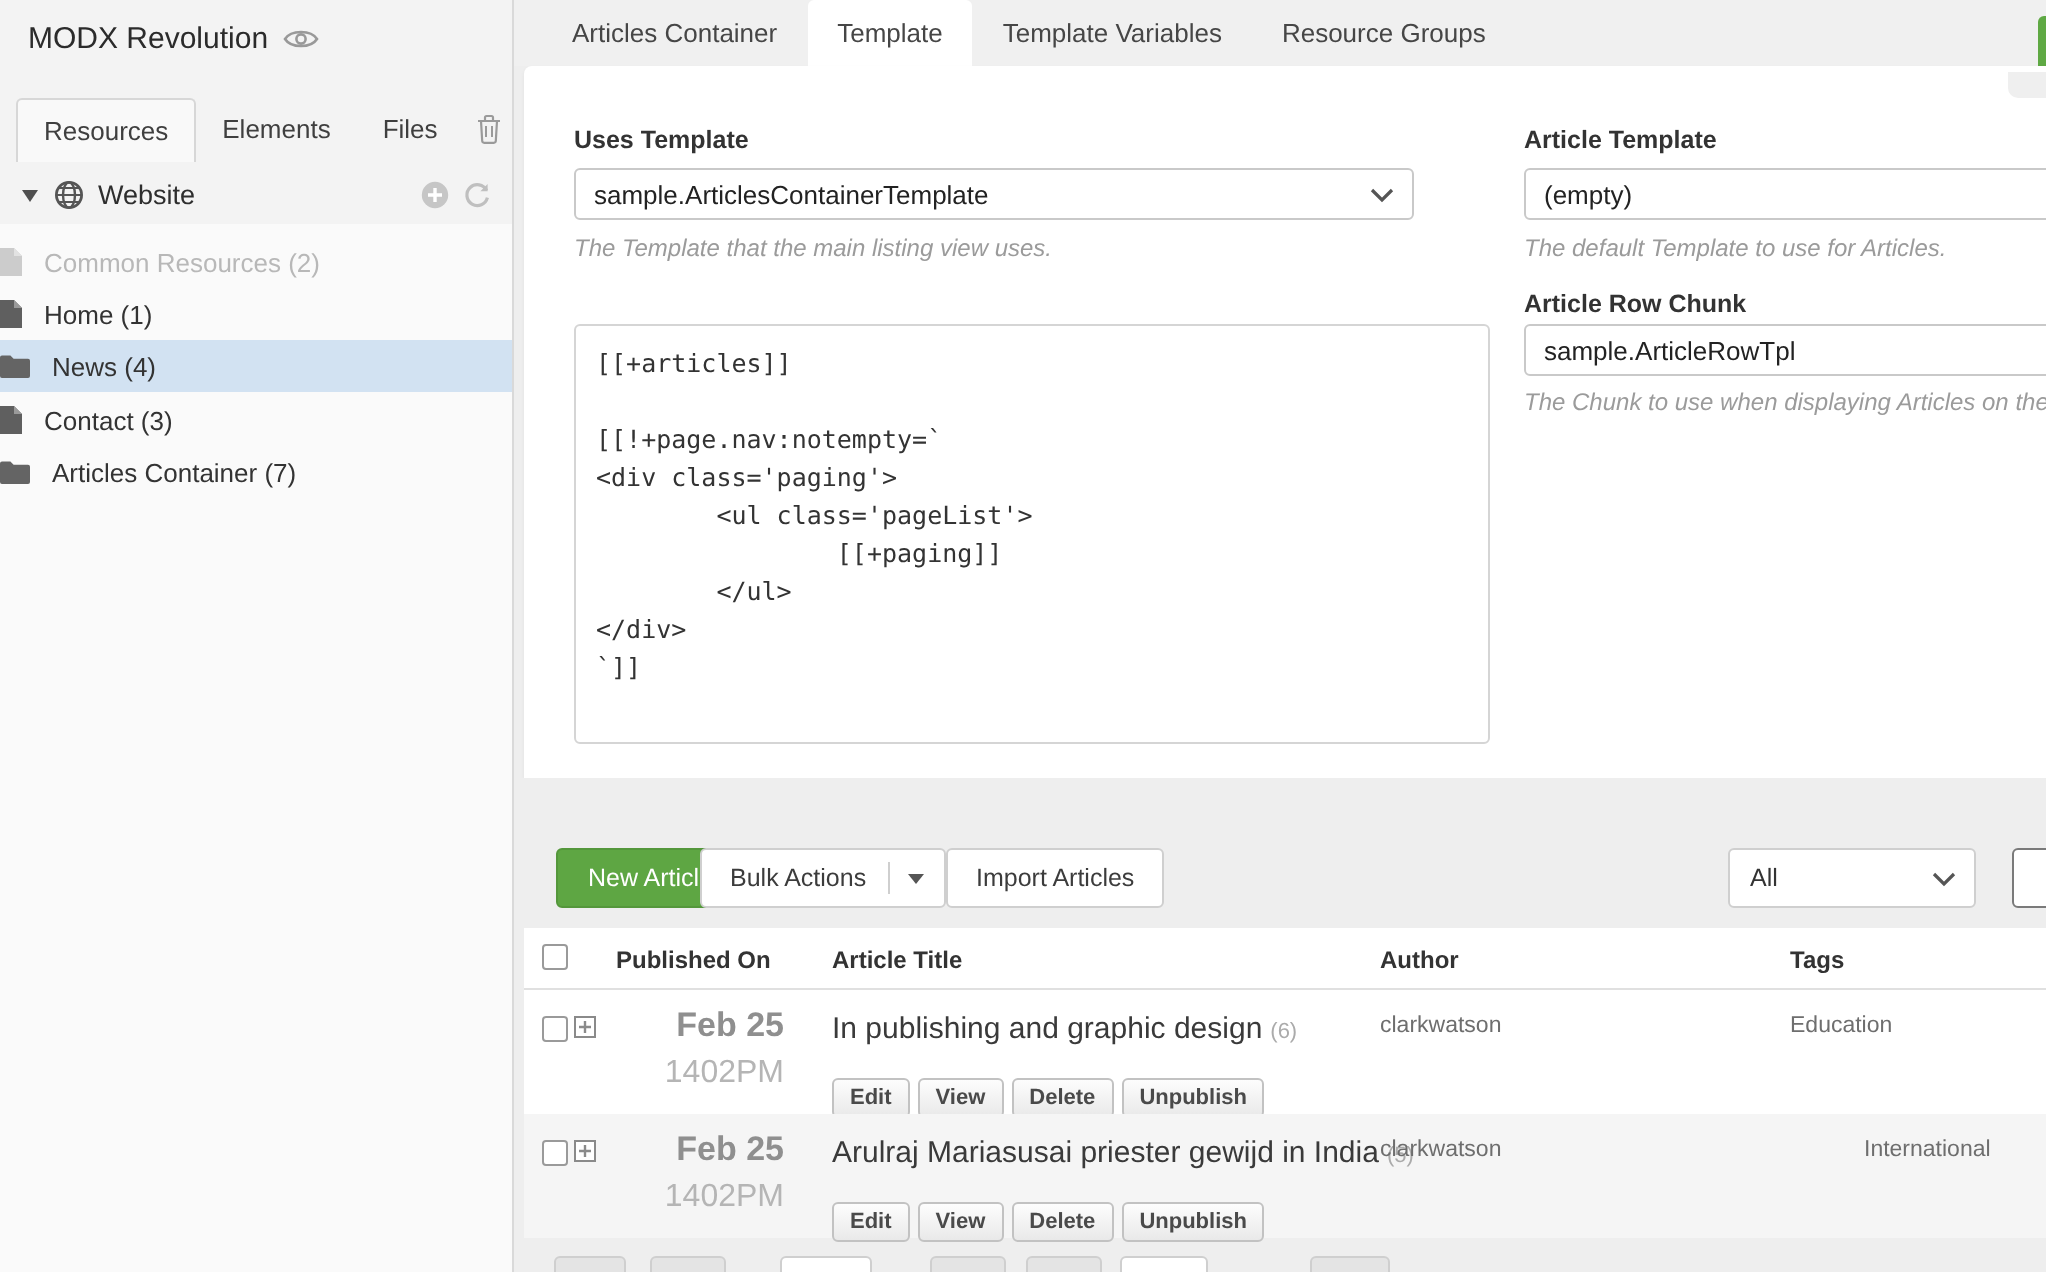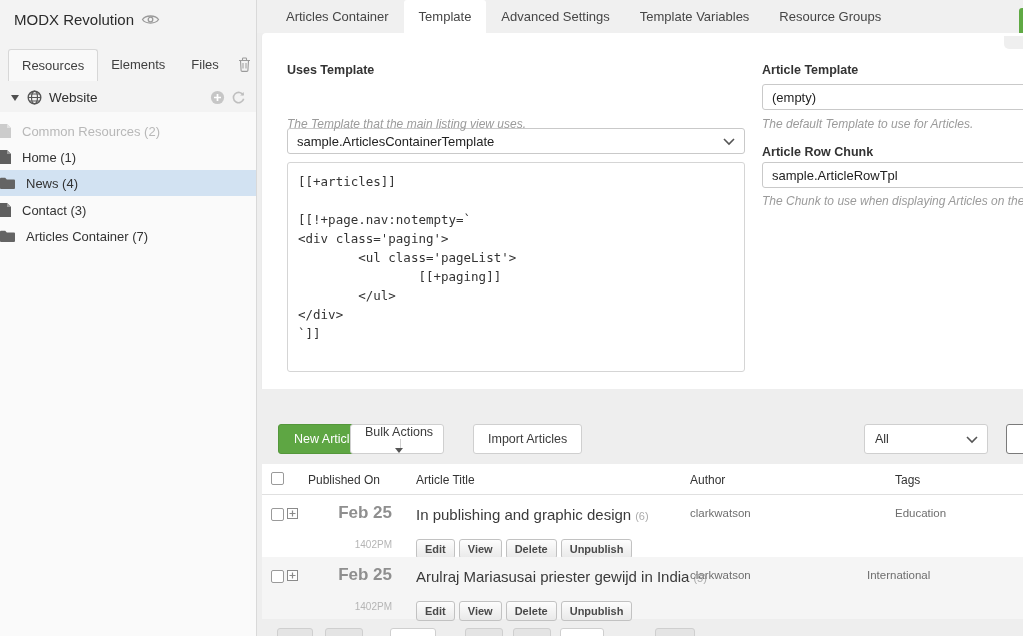--- a/index.html
+++ b/index.html
@@ -47,27 +47,27 @@
   .btn-green { background:#5ea643; color:#fff; border:1px solid #54973b; padding:0 15px; }
   .btn-white { background:#fff; color:#3c3c3c; border:1px solid #cfcfcf; padding:0 14px; }
   .split-sep { width:1px; height:16px; background:#cfcfcf; margin:0 9px 0 11px; }
   .caret-sm { width:0; height:0; border-left:4px solid transparent; border-right:4px solid transparent; border-top:5px solid #555; }
   .filter-select { position:absolute; left:607px; top:35px; width:124px; height:30px; background:#fff; border:1px solid #cfcfcf; border-radius:3px; font-size:12.5px; color:#333; display:flex; align-items:center; padding:0 10px; }
   .filter-select .sel-chev { top:11px; }
   .cut-input { position:absolute; left:749px; top:35px; width:40px; height:30px; background:#fff; border:1px solid #7a7a7a; border-radius:3px; }
 
   .grid { position:absolute; left:5px; top:75px; width:761px; height:155px; background:#fff; }
   .g-header { position:absolute; left:0; top:0; width:100%; height:31px; border-bottom:1px solid #e0e0e0; }
-  .g-col { position:absolute; top:9px; font-size:12px; font-weight:normal; color:#333; }
+  .g-col { position:absolute; top:9px; font-size:12px; font-weight:bold; color:#333; }
   .g-row { position:absolute; left:0; width:100%; height:62px; }
   .g-row.alt { background:#f5f5f5; }
   .checkbox { position:absolute; width:13px; height:13px; background:#fff; border:1px solid #9a9a9a; border-radius:2px; }
   .g-date { position:absolute; left:60px; top:8px; width:70px; text-align:right; }
   .g-date .d { font-size:17px; font-weight:bold; color:#8f8f8f; }
-  .g-date .t { font-size:10px; color:#b5b5b5; margin-top:16px; }
+  .g-date .t { font-size:16px; color:#b5b5b5; margin-top:5px; }
   .g-title { position:absolute; left:154px; top:11px; font-size:15px; color:#3a3a3a; white-space:nowrap; }
   .g-count { font-size:11px; color:#ababab; margin-left:4px; font-weight:normal; }
   .g-actions { position:absolute; left:154px; top:44px; display:flex; gap:4px;align-items:center; }
   .g-btn { background:linear-gradient(#fdfdfd,#e9e9e9); border:1px solid #c2c2c2; border-radius:3px; font-size:11px; font-weight:bold; color:#4a4a4a; padding:3px 8px; cursor:default; }
   .g-meta { position:absolute; top:12px; font-size:11.5px; color:#6e6e6e; }
   .pag-stub { position:absolute; top:239px; height:24px; border:1px solid #cfcfcf; border-radius:3px; background:#e4e4e4; }
   .pag-stub.white { background:#fff; }
 
   svg { display:block; }
 </style>
@@ -168,31 +168,30 @@
             </svg>
           </span>
         <span class="lbl">Articles Container (7)</span>
       </div>
     </div>
   </div>
 
   <div class="tabbar">
     <div class="m-tab">Articles Container</div>
     <div class="m-tab active">Template</div>
-    <div class="m-tab">Advanced Settings</div>
     <div class="m-tab">Template Variables</div>
     <div class="m-tab">Resource Groups</div>
   </div>
   <div class="green-sliver"></div>
 
   <div class="panel">
     <div class="corner-tab"></div>
 
     <div class="f-label" style="left:25px; top:30px;">Uses Template</div>
-    <div class="f-select" style="left:25px; top:51px; width:458px;margin-top:44px;">
+    <div class="f-select" style="left:25px; top:51px; width:420px;">
       <span>sample.ArticlesContainerTemplate</span>
       <span class="sel-chev">
           <svg width="12" height="8" viewBox="0 0 12 8">
             <path d="M1 1 l5 5 5-5" fill="none" stroke="#555" stroke-width="1.6"></path>
           </svg>
         </span>
     </div>
     <div class="f-help" style="left:25px; top:84px;">The Template that the main listing view uses.</div>
 
     <div class="f-label" style="left:25px; top:112px;margin-top:19px;">Content</div>
@@ -215,21 +214,21 @@
     <div class="f-label" style="left:500px; top:112px;">Article Row Chunk</div>
     <div class="f-input" style="left:500px; top:129px; width:330px;">
       <span>sample.ArticleRowTpl</span>
     </div>
     <div class="f-help" style="left:500px; top:161px; white-space:nowrap;">The Chunk to use when displaying Articles on the front page</div>
   </div>
 
   <div class="lower">
 
     <div class="btn btn-green" style="left:21px; top:35px;">New Article</div>
-    <div class="btn btn-white" style="left:93px; top:35px; padding-right:10px;flex-direction:column;">
+    <div class="btn btn-white" style="left:93px; top:35px; padding-right:10px;">
       <span>Bulk Actions</span>
       <span class="split-sep"></span>
       <span class="caret-sm"></span>
     </div>
     <div class="btn btn-white" style="left:216px; top:35px;">Import Articles</div>
 
     <div class="filter-select">
       <span>All</span>
       <span class="sel-chev">
           <svg width="12" height="8" viewBox="0 0 12 8">
@@ -284,21 +283,21 @@
           <div class="t">1402PM</div>
         </span>
         <span class="g-title"><span>Arulraj Mariasusai priester gewijd in India</span><span class="g-count">(5)</span></span>
         <span class="g-actions">
           <button class="g-btn">Edit</button>
           <button class="g-btn">View</button>
           <button class="g-btn">Delete</button>
           <button class="g-btn">Unpublish</button>
         </span>
         <span class="g-meta" style="left:428px;">clarkwatson</span>
-        <span class="g-meta" style="left:605px;">International</span>
+        <span class="g-meta" style="left:670px;">International</span>
       </div>
     </div>
 
     <div class="pag-stub" style="left:20px;  width:36px;"></div>
     <div class="pag-stub" style="left:68px;  width:38px;"></div>
     <div class="pag-stub white" style="left:133px; width:46px;"></div>
     <div class="pag-stub" style="left:208px; width:38px;"></div>
     <div class="pag-stub" style="left:256px; width:38px;"></div>
     <div class="pag-stub white" style="left:303px; width:44px;"></div>
     <div class="pag-stub" style="left:398px; width:40px;"></div>

